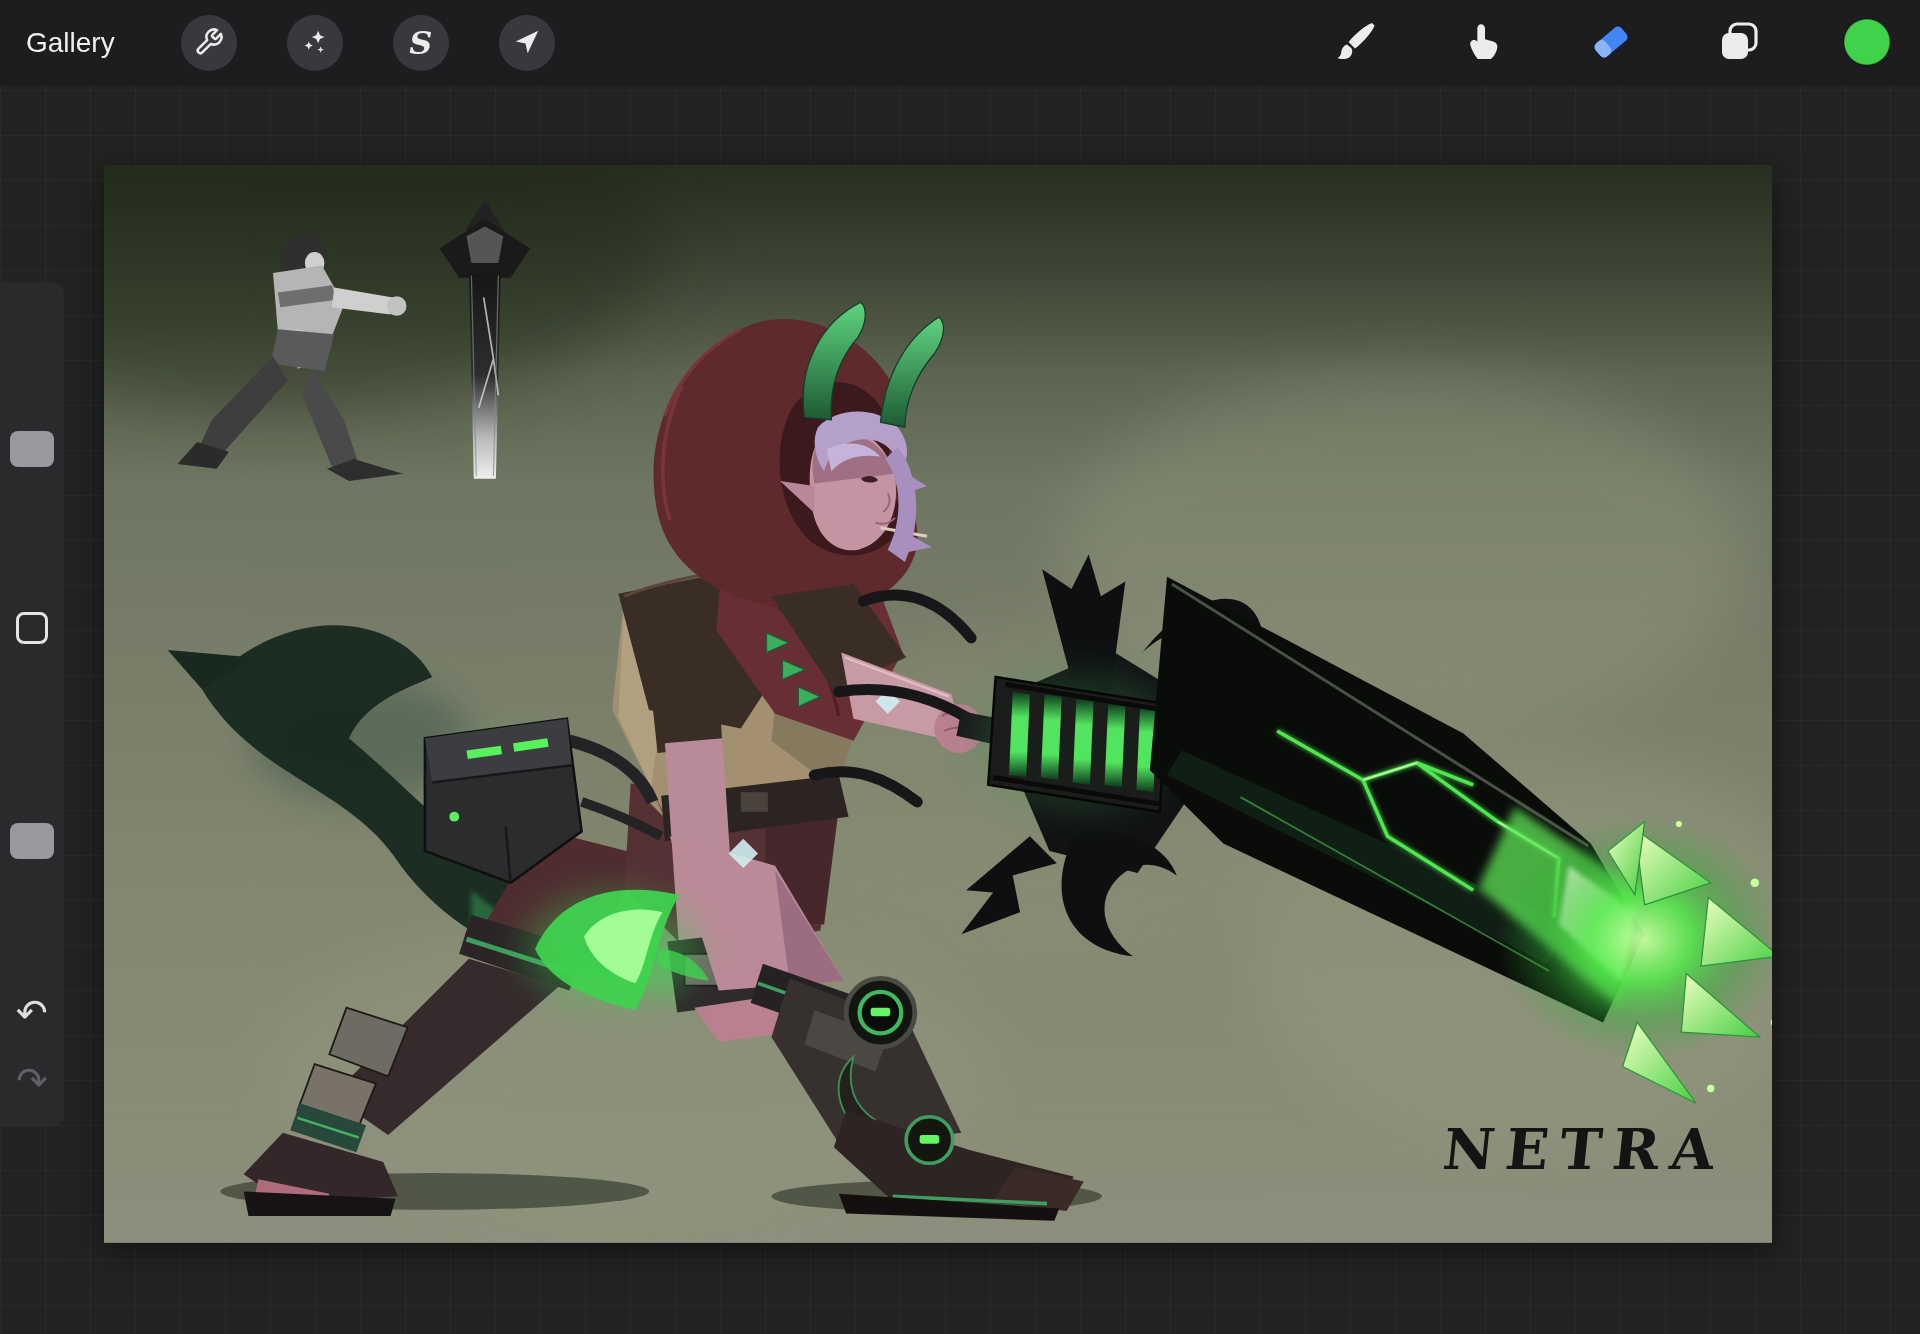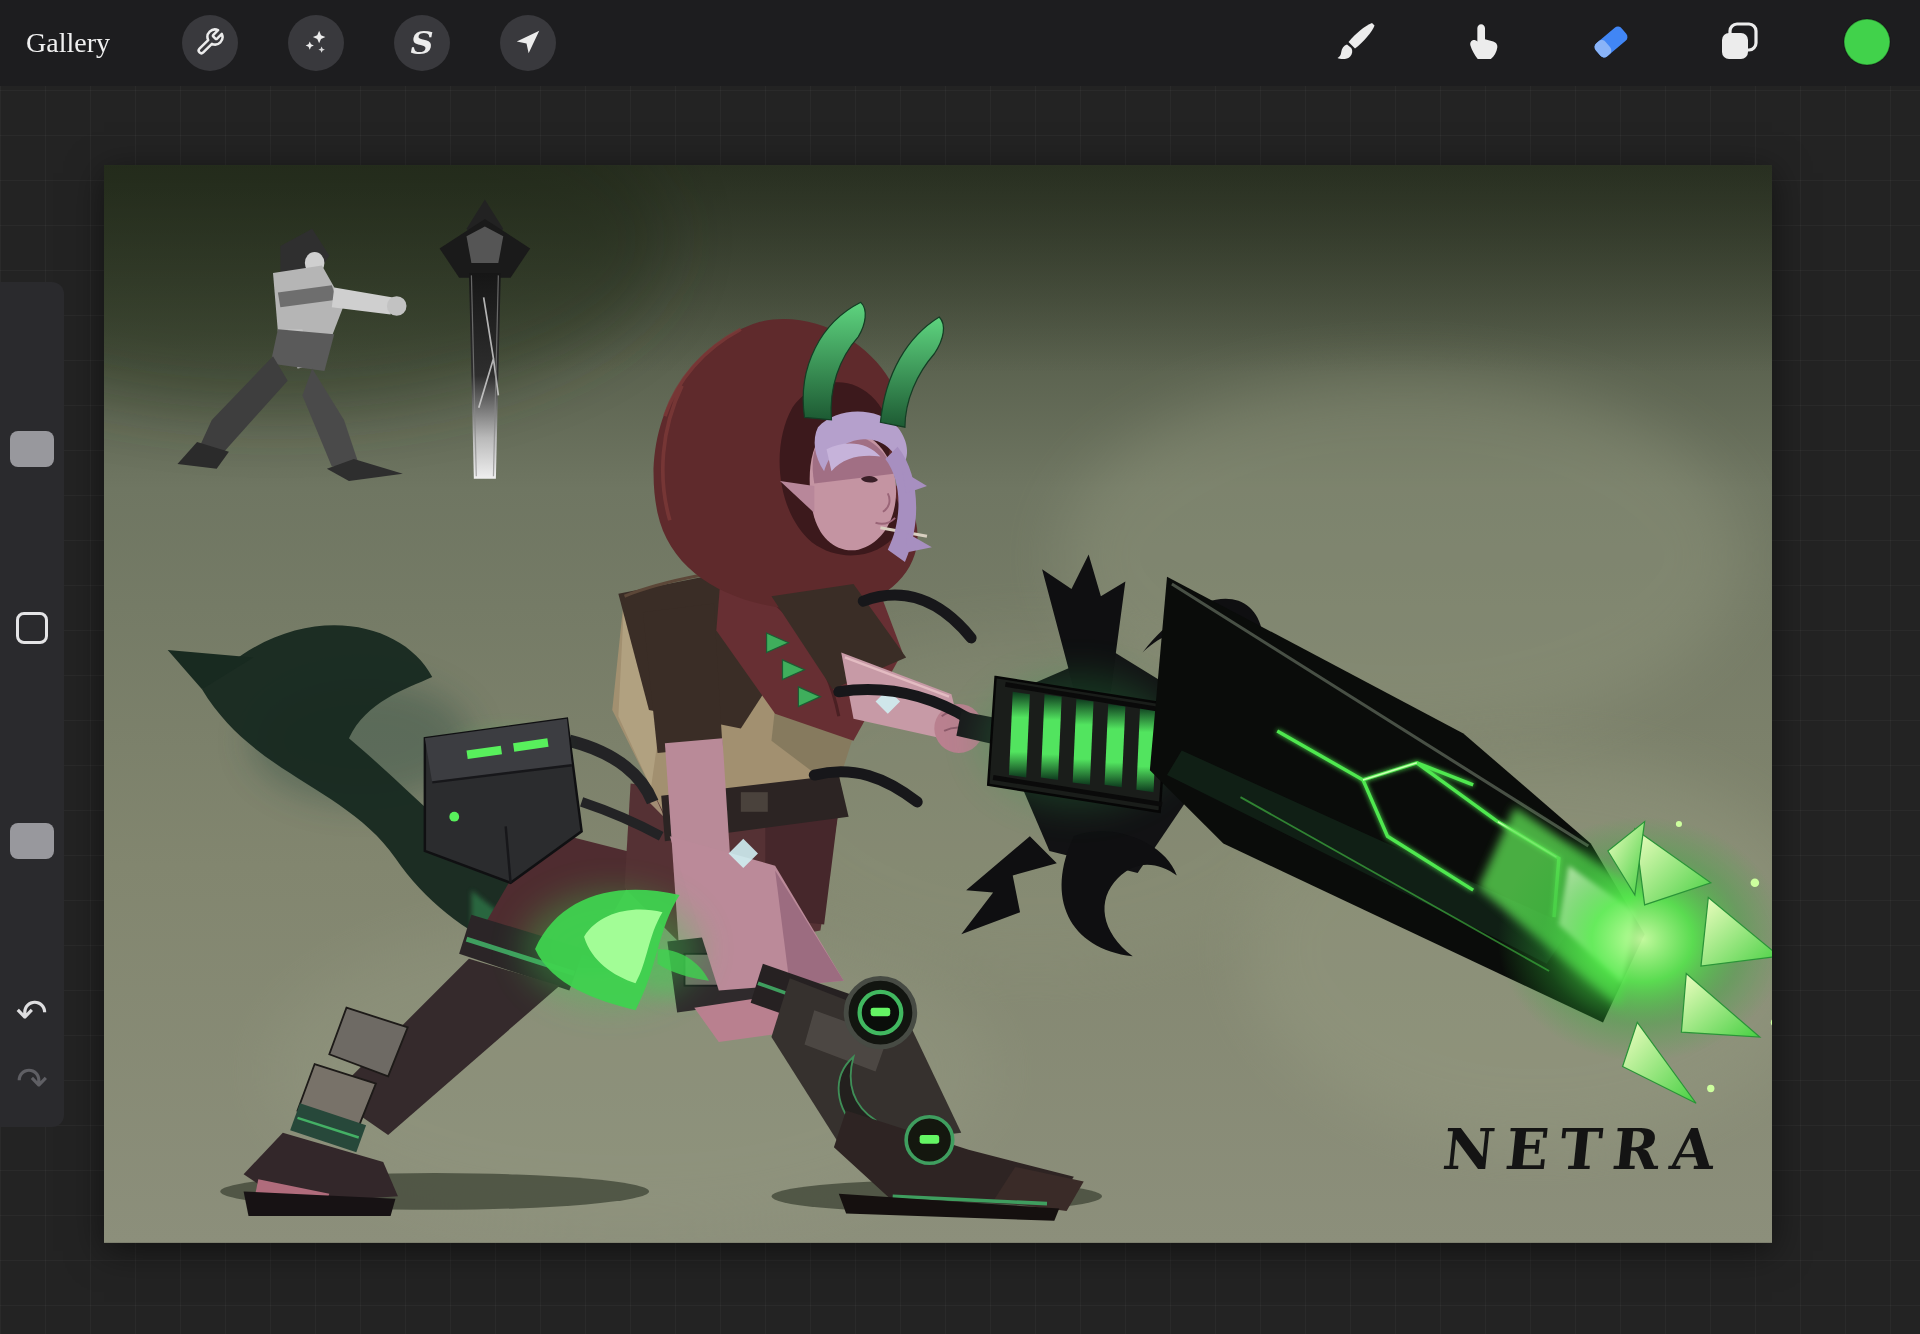--- a/index.html
+++ b/index.html
@@ -7,21 +7,21 @@
        background-color:#232323;
        background-image:linear-gradient(rgba(255,255,255,.032) 1px,transparent 1px),
                         linear-gradient(90deg,rgba(255,255,255,.032) 1px,transparent 1px);
        background-size:45px 45px;}
   
   .topbar{position:absolute;top:0;left:0;right:0;height:86px;background:#1d1d1f;
           display:flex;align-items:center;justify-content:space-between;
           padding:0 26px;box-sizing:border-box;z-index:20;}
   .tb-left{display:flex;align-items:center;gap:50px;}
   .gallery-btn{background:none;border:none;color:#f0f0f0;font-size:28px;
-               font-family:Liberation Serif, serif;padding:0;margin-right:22px;cursor:pointer;}
+               font-family:Liberation Sans, sans-serif;padding:0;margin-right:16px;cursor:pointer;}
   .circle-btn{width:56px;height:56px;border-radius:50%;background:#39393d;border:none;
               display:flex;align-items:center;justify-content:center;cursor:pointer;padding:0;}
   .tb-right{display:flex;align-items:center;gap:74px;}
   .tool-btn{background:none;border:none;padding:0;cursor:pointer;
             width:54px;height:54px;display:flex;align-items:center;justify-content:center;}
   .sel-glyph{font-family:"DejaVu Serif",serif;font-style:italic;font-weight:bold;
              font-size:32px;color:#ececec;line-height:1;}
   
   .sidebar{position:absolute;left:0;top:282px;width:64px;height:845px;background:#2a2a2d;
            border-radius:0 12px 12px 0;z-index:15;}

